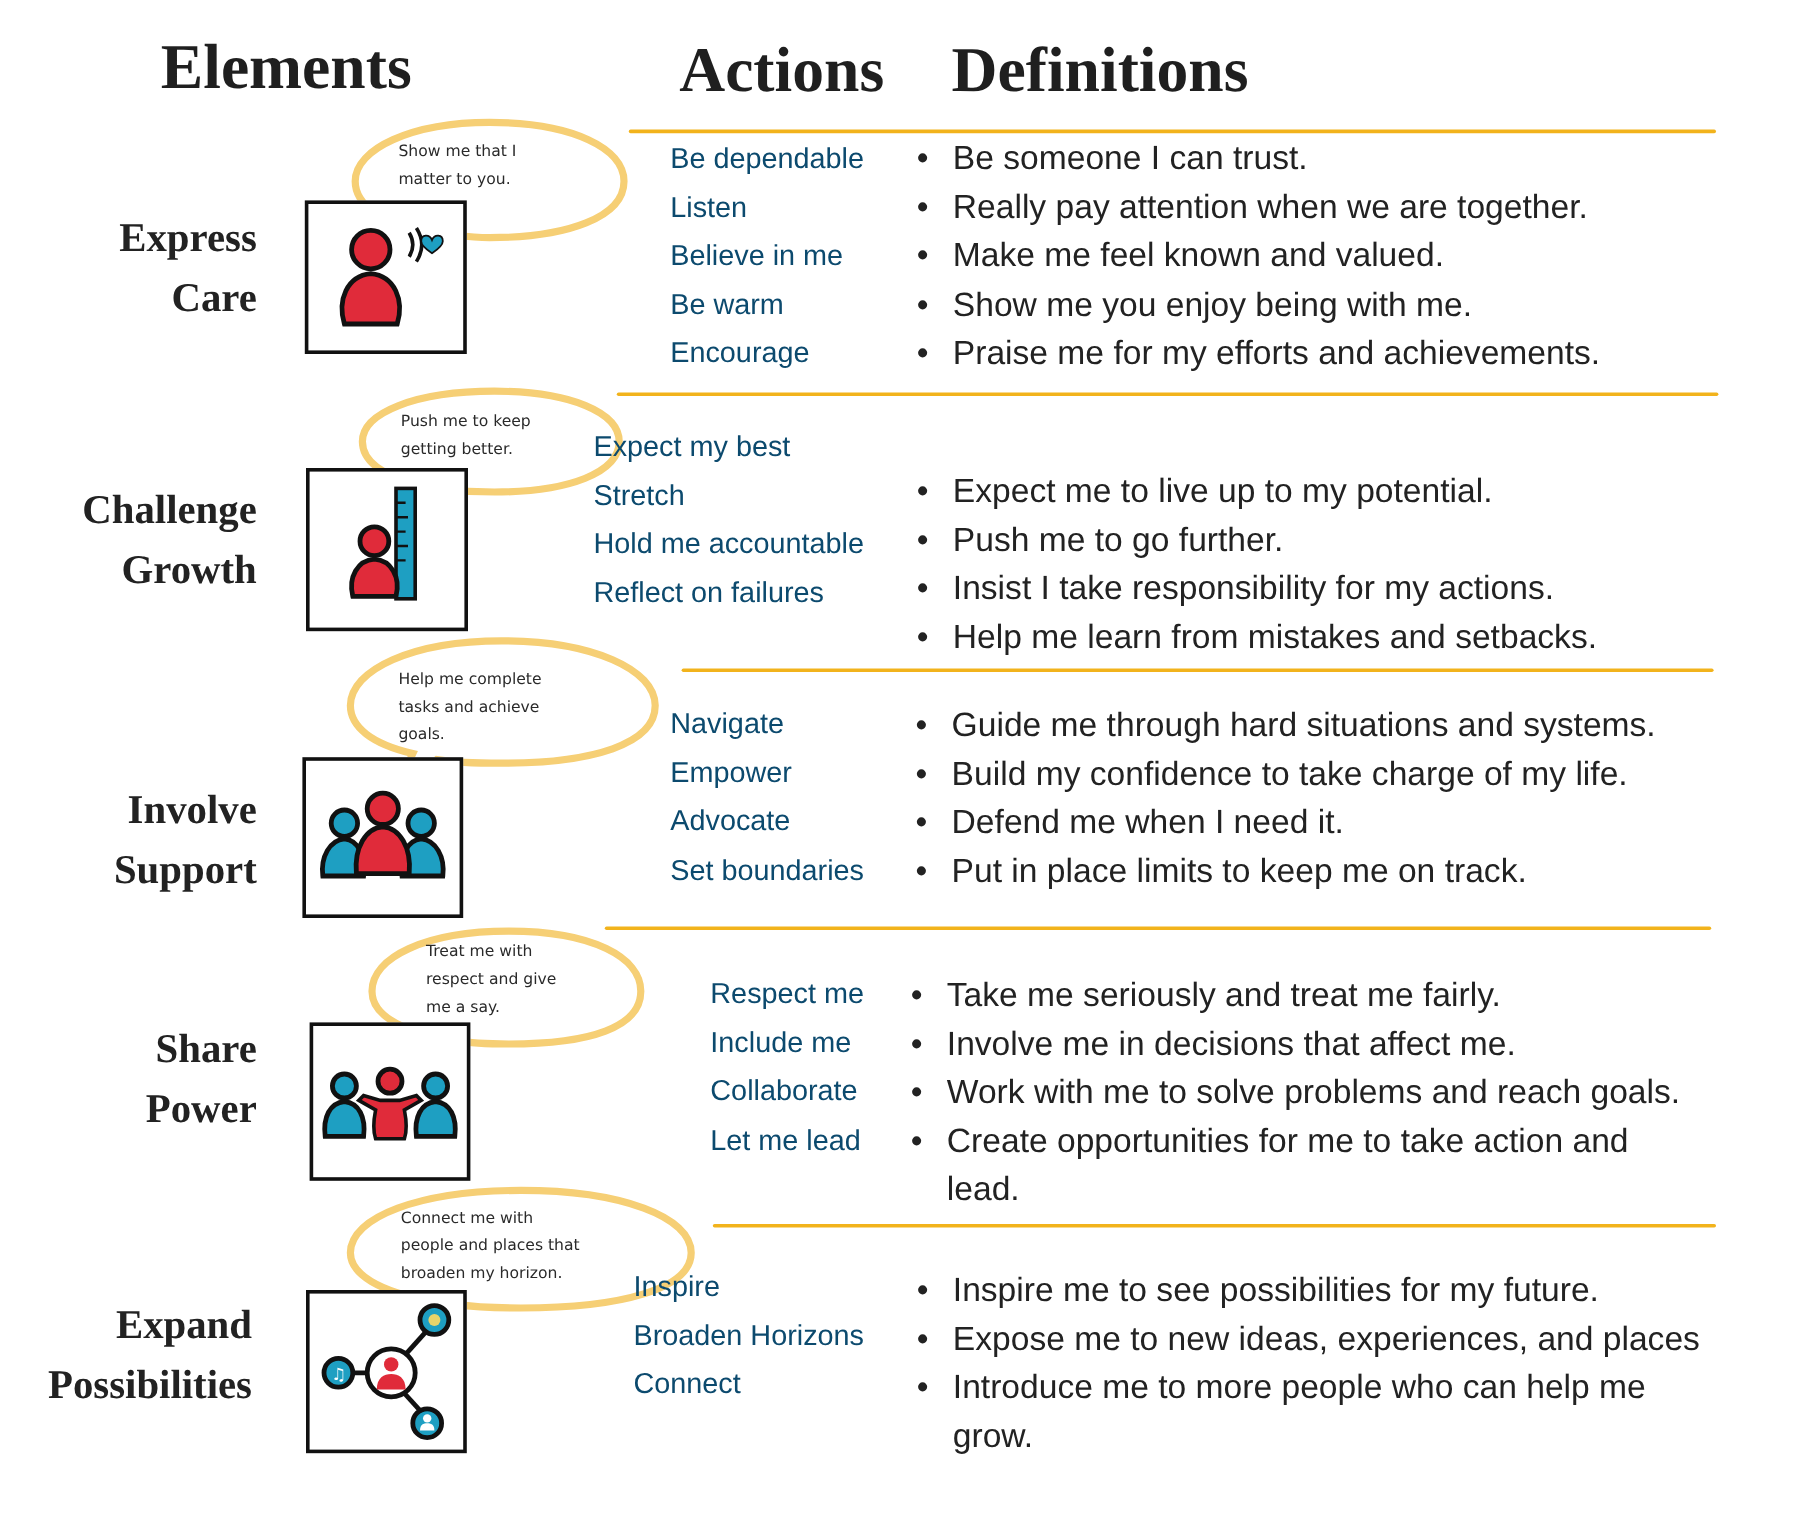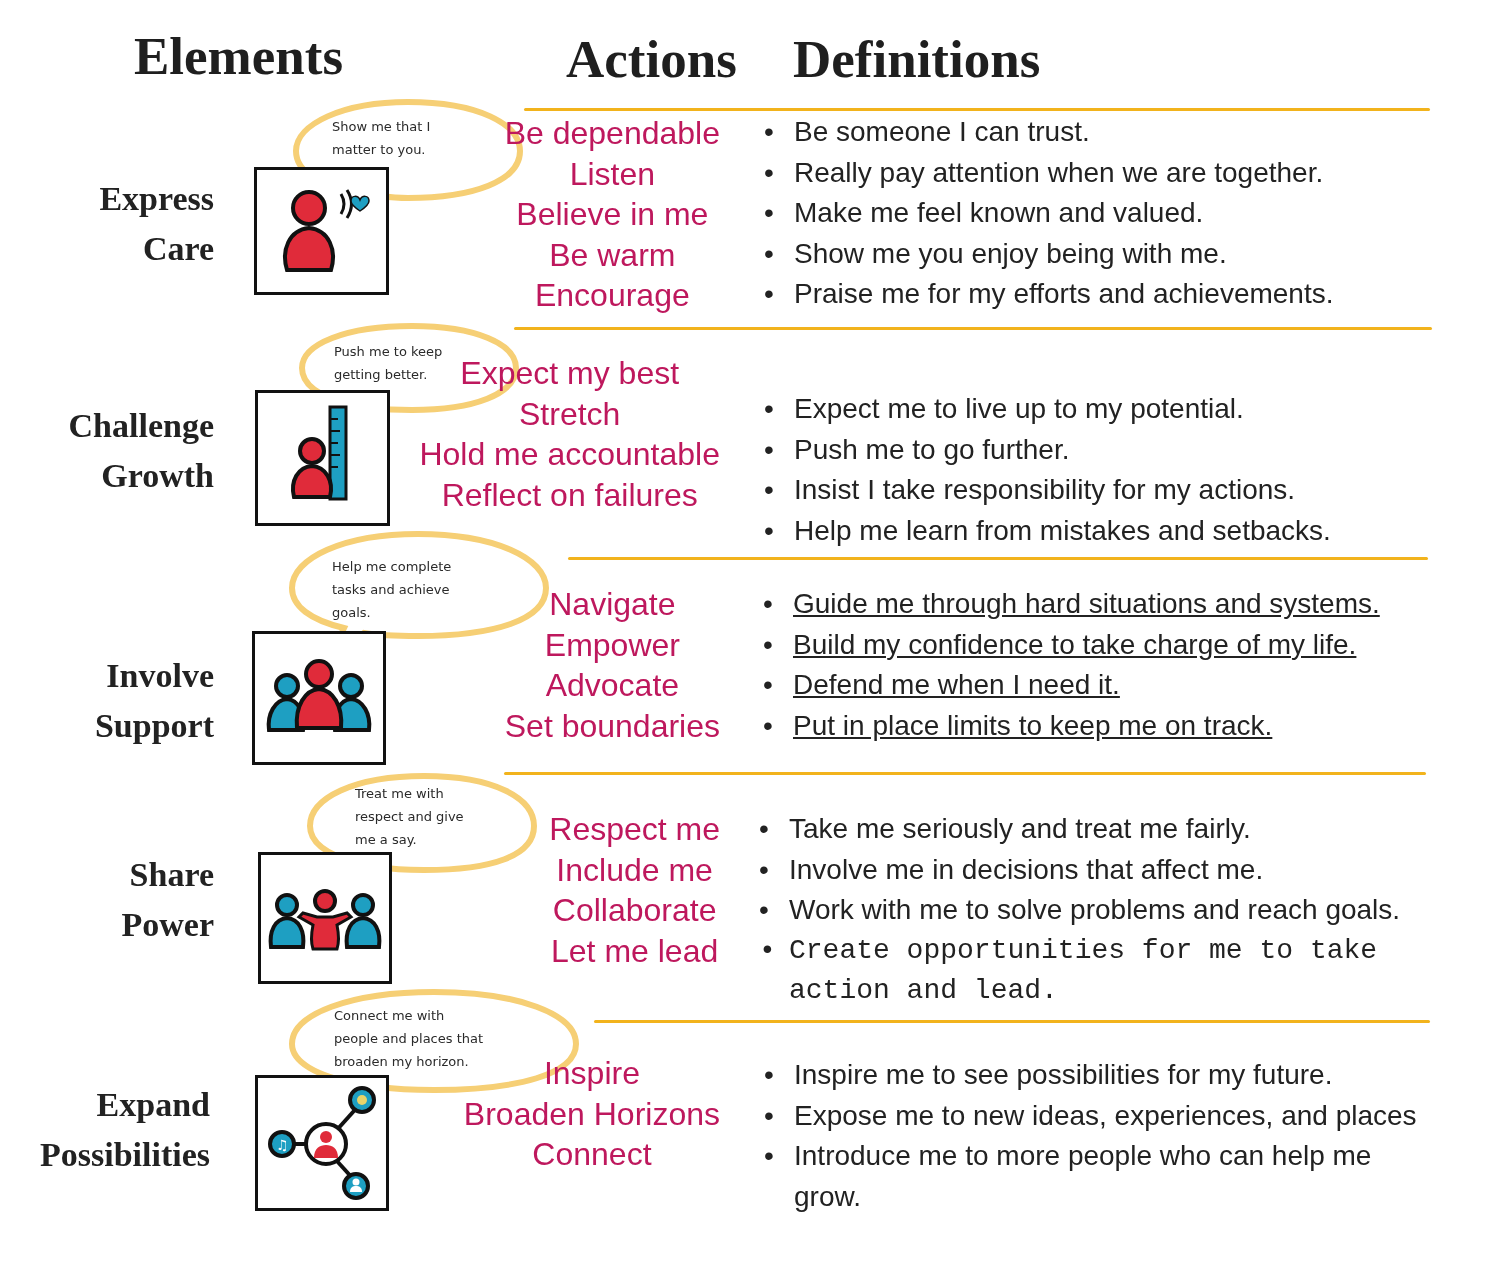--- a/index.html
+++ b/index.html
@@ -1,21 +1,21 @@
 <!DOCTYPE html>
 <html><head>
   <meta charset="utf-8">
   <style>
     html, body { margin: 0; padding: 0; background: #ffffff; }
     body { width: 1494px; height: 1278px; position: relative; overflow: hidden; color: #222222; }
     .hdr { position: absolute; font-family: "Liberation Serif", "DejaVu Serif", serif; font-weight: bold; font-size: 53px; line-height: 1; color: #1f1f1f; }
     .elem-title { position: absolute; font-family: "Liberation Serif", "DejaVu Serif", serif; font-weight: bold; font-size: 34px; line-height: 50px; text-align: right; color: #222; }
     .elem-title span { display: block; }
     .sep { position: absolute; height: 3px; background: #f2b31c; border-radius: 2px; }
-    .actions { position: absolute; right: 774px; font-family: "Liberation Sans", "DejaVu Sans", sans-serif; font-size: 32px; line-height: 40.5px; text-align: center; color: #be185d; }
+    .actions { position: absolute; right: 774px; font-family: "Liberation Sans", "DejaVu Sans", sans-serif; font-size: 24px; line-height: 40.5px; text-align: left; color: #0c4a6e; }
     .actions div { white-space: nowrap; }
     .defs { position: absolute; font-family: "Liberation Sans", "DejaVu Sans", sans-serif; font-size: 28px; line-height: 40.5px; color: #222; margin: 0; padding: 0; list-style: none; }
     .defs li { position: relative; padding-left: 30px; white-space: nowrap; }
     .defs li::before { content: "•"; position: absolute; left: 0; top: 0; }
     .defs li.wrap { white-space: normal; }
     .icon-box { position: absolute; border: 3px solid #111; background: #fff; box-sizing: border-box; }
     .bubble { position: absolute; }
     .bubble-text { position: absolute; font-family: "DejaVu Sans", "Liberation Sans", sans-serif; font-size: 13px; line-height: 23px; color: #2a2a2a; white-space: pre-line; }
   </style>
 </head>
@@ -119,21 +119,21 @@
       <circle cx="64" cy="40" r="13" fill="#e02b3a" stroke="#111" stroke-width="4"></circle>
       <path d="M42 94 C 40 72, 50 56, 64 55 C 78 56, 88 72, 86 94 Z" fill="#e02b3a" stroke="#111" stroke-width="4"></path>
     </svg>
   </div>
   <div class="actions" style="top:584px;">
     <div>Navigate</div>
     <div>Empower</div>
     <div>Advocate</div>
     <div>Set boundaries</div>
   </div>
-  <ul class="defs" style="left:763px; top:584px;text-decoration:underline;">
+  <ul class="defs" style="left:763px; top:584px;">
     <li>Guide me through hard situations and systems.</li>
     <li>Build my confidence to take charge of my life.</li>
     <li>Defend me when I need it.</li>
     <li>Put in place limits to keep me on track.</li>
   </ul>
 </div>
 
 <div>
   <div class="sep" style="left:504px; top:772px; width:922px;"></div>
   <div class="elem-title" style="right:1280px; top:850px;">
@@ -159,21 +159,21 @@
   <div class="actions" style="top:809px;">
     <div>Respect me</div>
     <div>Include me</div>
     <div>Collaborate</div>
     <div>Let me lead</div>
   </div>
   <ul class="defs" style="left:759px; top:809px; width:680px;">
     <li>Take me seriously and treat me fairly.</li>
     <li>Involve me in decisions that affect me.</li>
     <li>Work with me to solve problems and reach goals.</li>
-    <li class="wrap" style="width:620px;font-family:Liberation Mono, monospace;">Create opportunities for me to take action and lead.</li>
+    <li class="wrap" style="width:620px;">Create opportunities for me to take action and lead.</li>
   </ul>
 </div>
 
 <div>
   <div class="sep" style="left:594px; top:1020px; width:836px;"></div>
   <div class="elem-title" style="right:1284px; top:1080px;">
     <span>Expand</span>
     <span>Possibilities</span>
   </div>
   <svg class="bubble" style="left:284px; top:986px;" width="300" height="140" viewBox="0 0 300 140">

